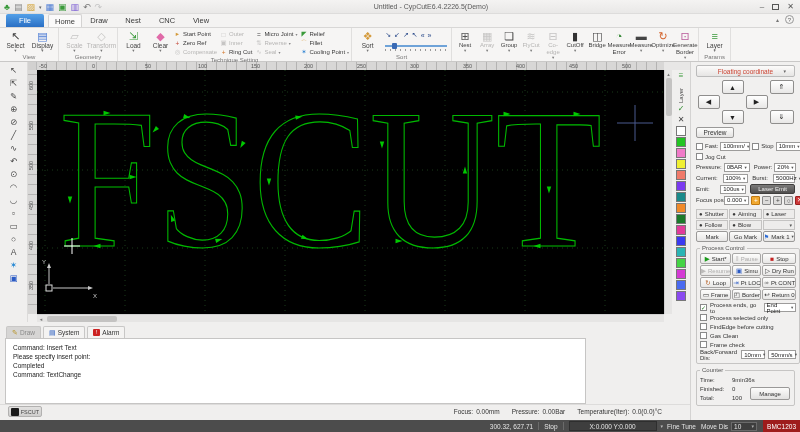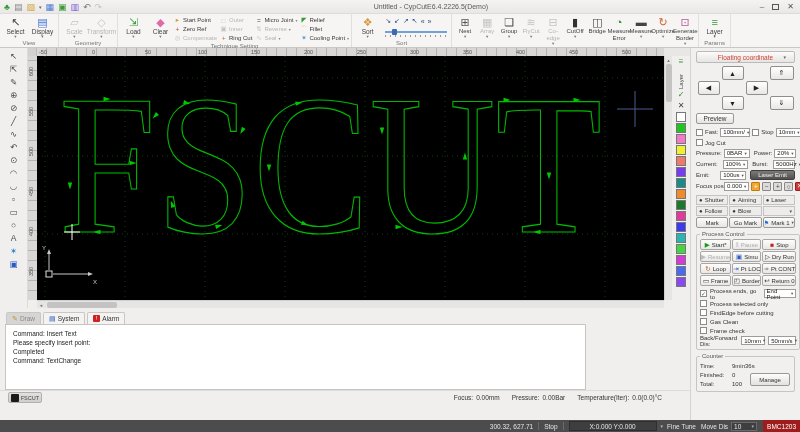--- a/index.html
+++ b/index.html
@@ -146,20 +146,32 @@
       <span style="color:#c4c4c4">↷</span>
     </div>
     <div class="title">Untitled - CypCutE6.4.2226.5(Demo)</div>
     <div class="winbtns">
       <span class="wb">–</span>
       <span class="wb-max"></span>
       <span class="wb">✕</span>
     </div>
   </div>
 
+  <div class="tabrow">
+    <div class="filebtn">File</div>
+    <div class="rtab active">Home</div>
+    <div class="rtab">Draw</div>
+    <div class="rtab">Nest</div>
+    <div class="rtab">CNC</div>
+    <div class="rtab">View</div>
+    <div class="tabrow-right">
+      <span class="collapse">▴</span>
+      <span class="helpcirc">?</span>
+    </div>
+  </div>
 
   <div class="ribbon">
     <div class="rgroup">
       <div class="rgroup-content">
         <div class="rbtn">
           <span class="ric" style="color:#444">↖</span>
           <span>Select</span>
           <span class="rdrop">▾</span>
         </div>
         <div class="rbtn">

